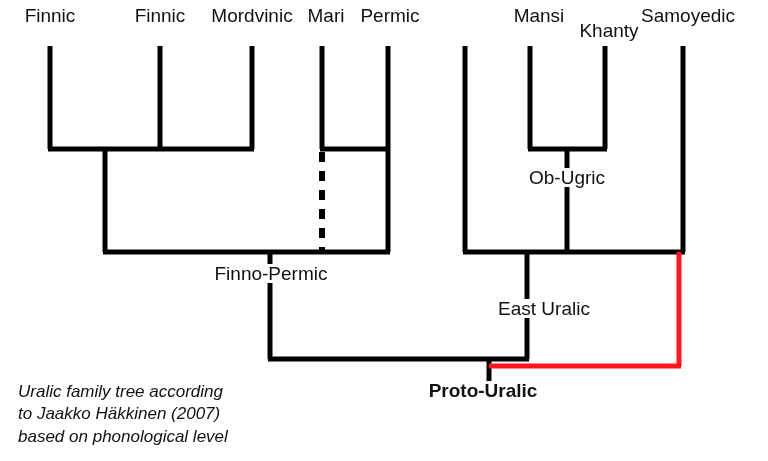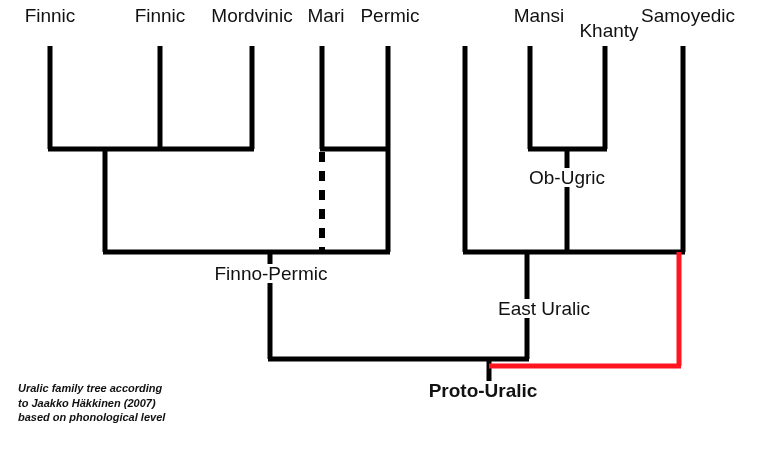--- a/index.html
+++ b/index.html
@@ -43,22 +43,22 @@
     background: #ffffff;
     padding: 0 3px;
   }
   .node-label.root {
     font-weight: bold;
     text-align: center;
   }
   .caption {
     position: absolute;
     font-style: italic;
-    font-weight: bold;
-    font-size: 11px;
+    font-weight: normal;
+    font-size: 17px;
     line-height: 1.32;
     color: #111111;
     white-space: pre-line;
   }
   .caption.left {
     left: 18px;
     top: 381px;
   }
   .caption.red {
     color: #ff1520;

